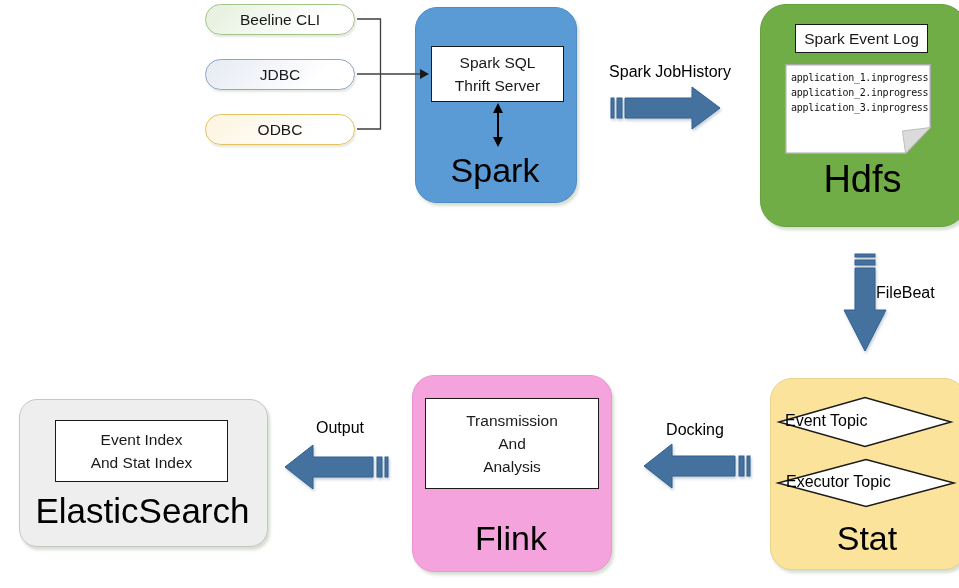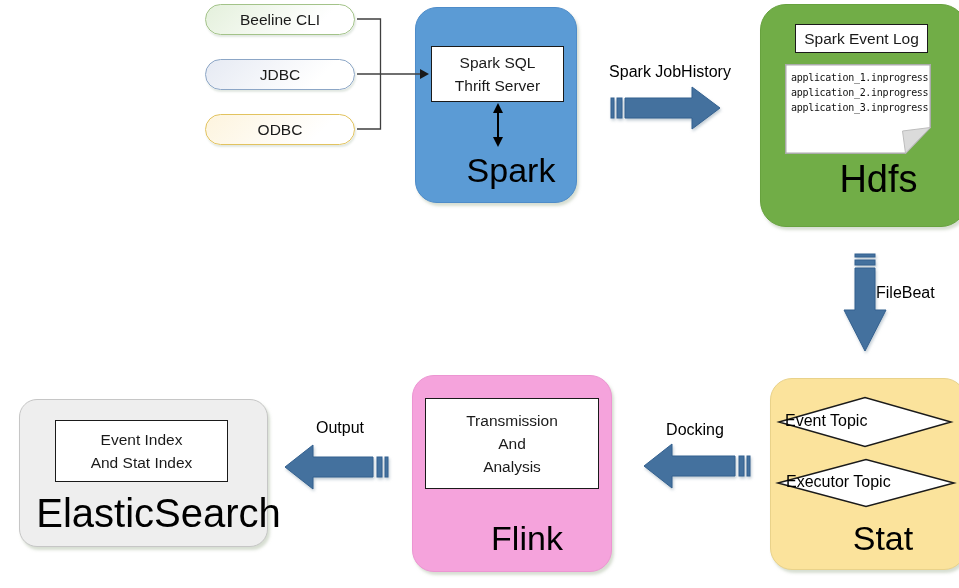--- a/index.html
+++ b/index.html
@@ -16,26 +16,26 @@
   .pill-beeline{left:193px;top:4px;border-color:#A3C389;background:linear-gradient(135deg,#E4F0DC 0%,#ffffff 75%);}
   .pill-jdbc{left:193px;top:59px;border-color:#8CA6C6;background:linear-gradient(135deg,#E6EAF3 0%,#ffffff 75%);}
   .pill-odbc{left:193px;top:114px;border-color:#E2C35F;background:linear-gradient(135deg,#FDF4DE 0%,#ffffff 75%);}
   
   .node{position:absolute;border-radius:22px;box-shadow:2px 3px 3px rgba(175,190,165,.5);}
   .node-spark{left:403px;top:7px;width:160px;height:194px;background:#5B9BD5;border:1px solid #4E8CC9;}
   .node-hdfs{left:748px;top:4px;width:205px;height:221px;background:#71AD47;border:1px solid #67A23E;border-radius:26px;}
   .node-kafka{left:758px;top:378px;width:194px;height:190px;background:#FBE39C;border:1px solid #E9D28A;}
   .node-flink{left:400px;top:375px;width:198px;height:195px;background:#F5A3DC;border:1px solid #EC95D2;}
   .node-es{left:7px;top:399px;width:247px;height:146px;background:#EEEEEE;border:1px solid #C6C6C6;border-radius:18px;}
-  .node-title{position:absolute;text-align:center;color:#000;white-space:nowrap;padding-left:16px;}
+  .node-title{position:absolute;text-align:center;color:#000;white-space:nowrap;}
   .t-spark{left:403px;top:151px;width:160px;font-size:34px;}
   .t-hdfs{left:748px;top:158px;width:205px;font-size:38px;}
   .t-kafka{left:758px;top:519px;width:194px;font-size:34px;}
   .t-flink{left:400px;top:519px;width:198px;font-size:34px;}
-  .t-es{left:7px;top:491px;width:247px;font-size:40px;}
+  .t-es{left:7px;top:491px;width:247px;font-size:35px;}
   
   .inner-box{
     position:absolute;background:#fff;border:1.5px solid #1a1a1a;
     display:flex;flex-direction:column;align-items:center;justify-content:center;
     text-align:center;font-size:15.5px;line-height:23px;
   }
   .box-thrift{left:419px;top:46px;width:131px;height:54px;}
   .box-eventlog{left:783px;top:24px;width:131px;height:27px;}
   .box-flink{left:413px;top:398px;width:172px;height:89px;}
   .box-es{left:43px;top:420px;width:171px;height:60px;}

